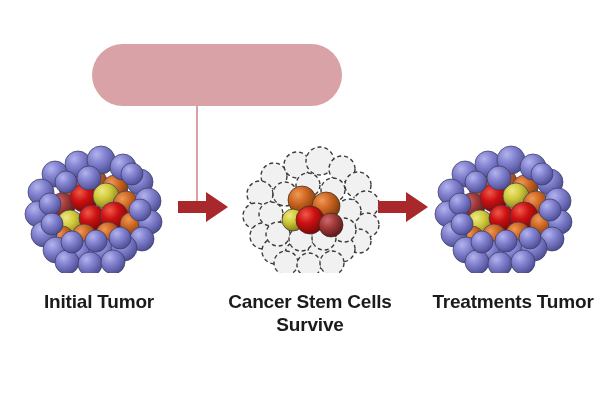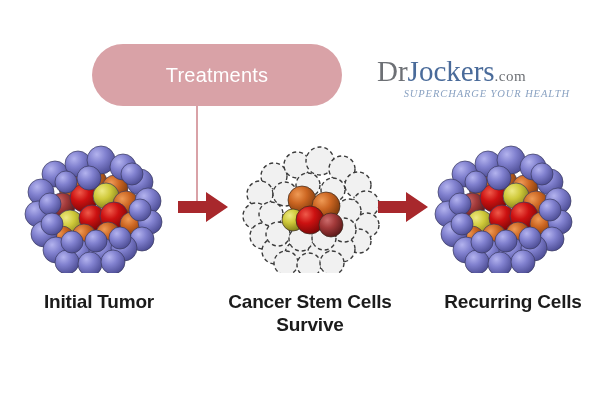--- a/index.html
+++ b/index.html
@@ -99,30 +99,23 @@
   .cap-1 { left: 4px;   top: 290px; width: 190px; }
   .cap-2 { left: 210px; top: 290px; width: 200px; }
   .cap-3 { left: 418px; top: 290px; width: 190px; }
 </style>
 </head>
 <body>
 
 <div id="canvas">
 
   <div class="banner">
-    <div class="banner-line">Treatments</div>
   </div>
   <div class="connector"></div>
 
-  <div class="logo">
-    <div class="logo-main">
-      <span class="logo-dr">Dr</span><span class="logo-jockers">Jockers</span><span class="logo-dot">.com</span>
-    </div>
-    <div class="logo-tag">SUPERCHARGE YOUR HEALTH</div>
-  </div>
 
   <div class="cluster" style="left:22px; top:138px;">
     <svg width="150" height="135" viewBox="0 0 150 135">
       <defs>
         <radialGradient id="gPur" cx="35%" cy="30%" r="72%">
           <stop offset="0%" stop-color="#b3b3ee"></stop>
           <stop offset="45%" stop-color="#8181cf"></stop>
           <stop offset="100%" stop-color="#4f4f97"></stop>
         </radialGradient>
         <radialGradient id="gRed" cx="35%" cy="30%" r="72%">
@@ -294,15 +287,15 @@
         <circle cx="98" cy="100" r="11" fill="url(#gPur)"></circle>
       </g>
     </svg>
   </div>
 
   <div class="caption cap-1">Initial Tumor</div>
   <div class="caption cap-2">
     <div>Cancer Stem Cells</div>
     <div>Survive</div>
   </div>
-  <div class="caption cap-3">Recurring Cells</div>
+  <div class="caption cap-3">Treatments Tumor</div>
 
 </div>
 
 </body></html>

